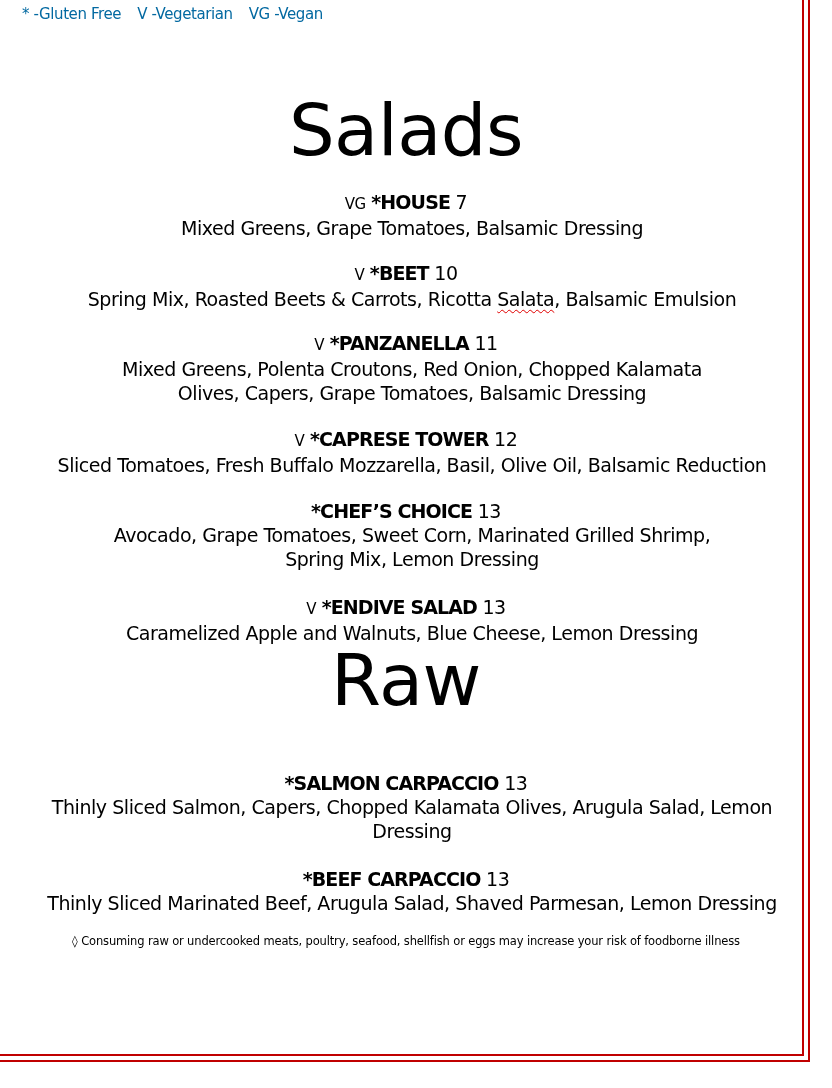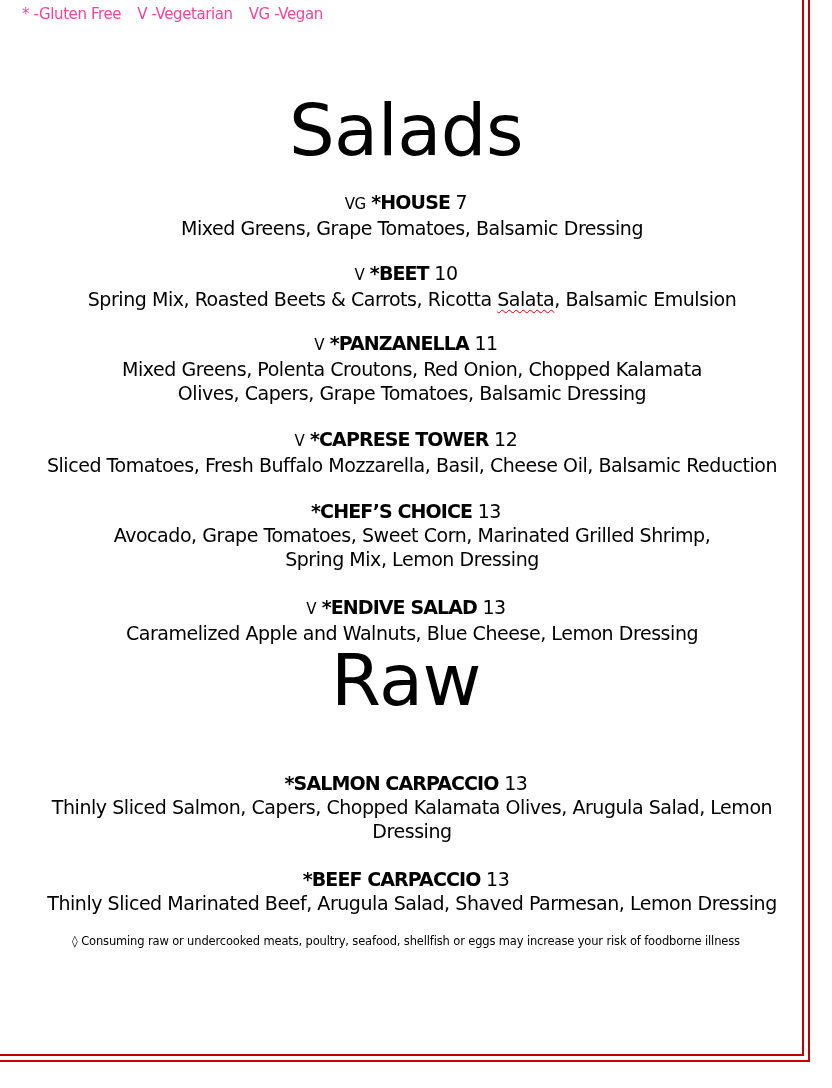--- a/index.html
+++ b/index.html
@@ -26,21 +26,21 @@
     .border-inner-h {
       position: absolute; left: 0; top: 1054px; width: 804px; height: 2px;
       background: #c00000;
     }
     .border-outer-h {
       position: absolute; left: 0; top: 1060px; width: 810px; height: 2px;
       background: #c00000;
     }
     .legend {
       position: absolute; left: 22px; top: 5px;
-      font-size: 15px; color: #ec4899; letter-spacing: -0.4px;
+      font-size: 15px; color: #0369a1; letter-spacing: -0.4px;
       white-space: pre;
     }
     .legend span { margin-right: 16px; }
     .content {
       position: absolute; left: 0; top: 0; width: 812px;
       text-align: center;
     }
     .section-title {
       position: absolute; left: 0; width: 812px;
       font-size: 72px; font-weight: normal; line-height: 1;
@@ -107,21 +107,21 @@
     <span class="item-desc">Mixed Greens, Polenta Croutons, Red Onion, Chopped Kalamata</span>
     <span class="item-desc">Olives, Capers, Grape Tomatoes, Balsamic Dressing</span>
   </div>
 
   <div class="item" style="top:427px;">
     <div class="item-head">
       <span class="diet">V</span>
       <span class="item-name">*CAPRESE TOWER</span>
       <span>12</span>
     </div>
-    <span class="item-desc">Sliced Tomatoes, Fresh Buffalo Mozzarella, Basil, Cheese Oil, Balsamic Reduction</span>
+    <span class="item-desc">Sliced Tomatoes, Fresh Buffalo Mozzarella, Basil, Olive Oil, Balsamic Reduction</span>
   </div>
 
   <div class="item" style="top:499px;">
     <div class="item-head">
       <span class="item-name">*CHEF’S CHOICE</span>
       <span>13</span>
     </div>
     <span class="item-desc">Avocado, Grape Tomatoes, Sweet Corn, Marinated Grilled Shrimp,</span>
     <span class="item-desc">Spring Mix, Lemon Dressing</span>
   </div>

